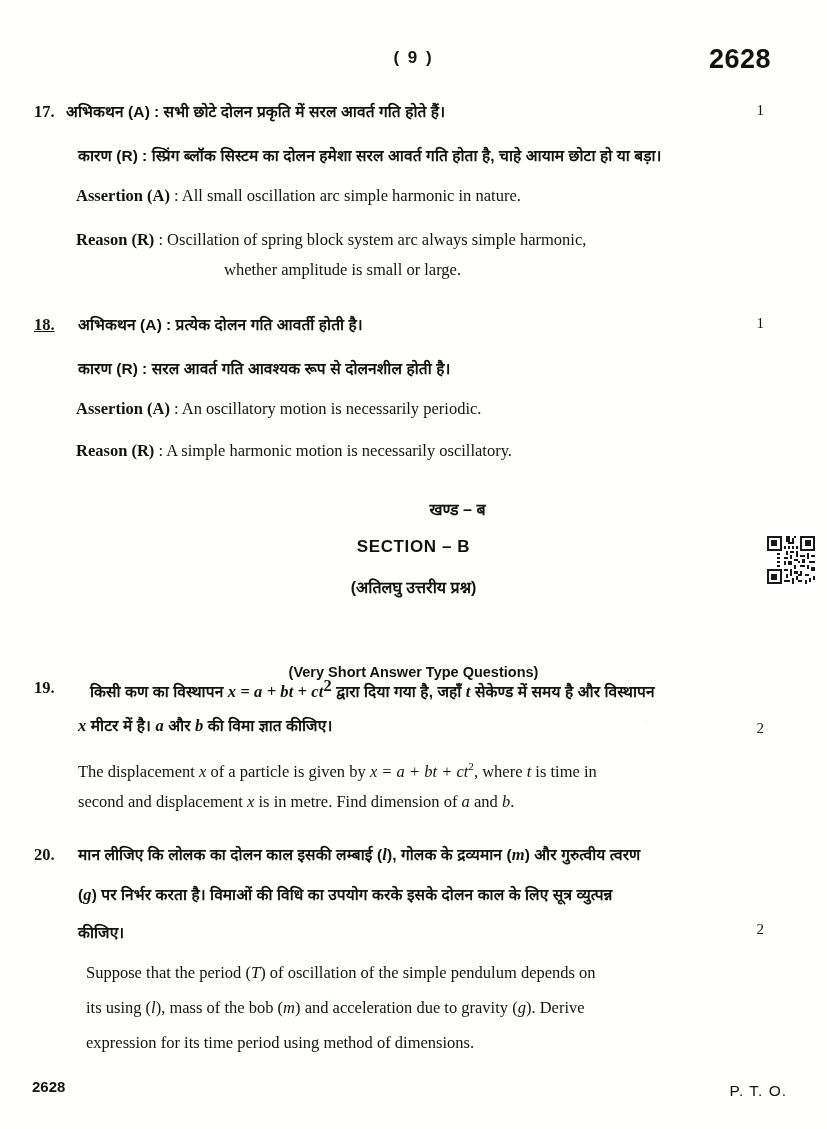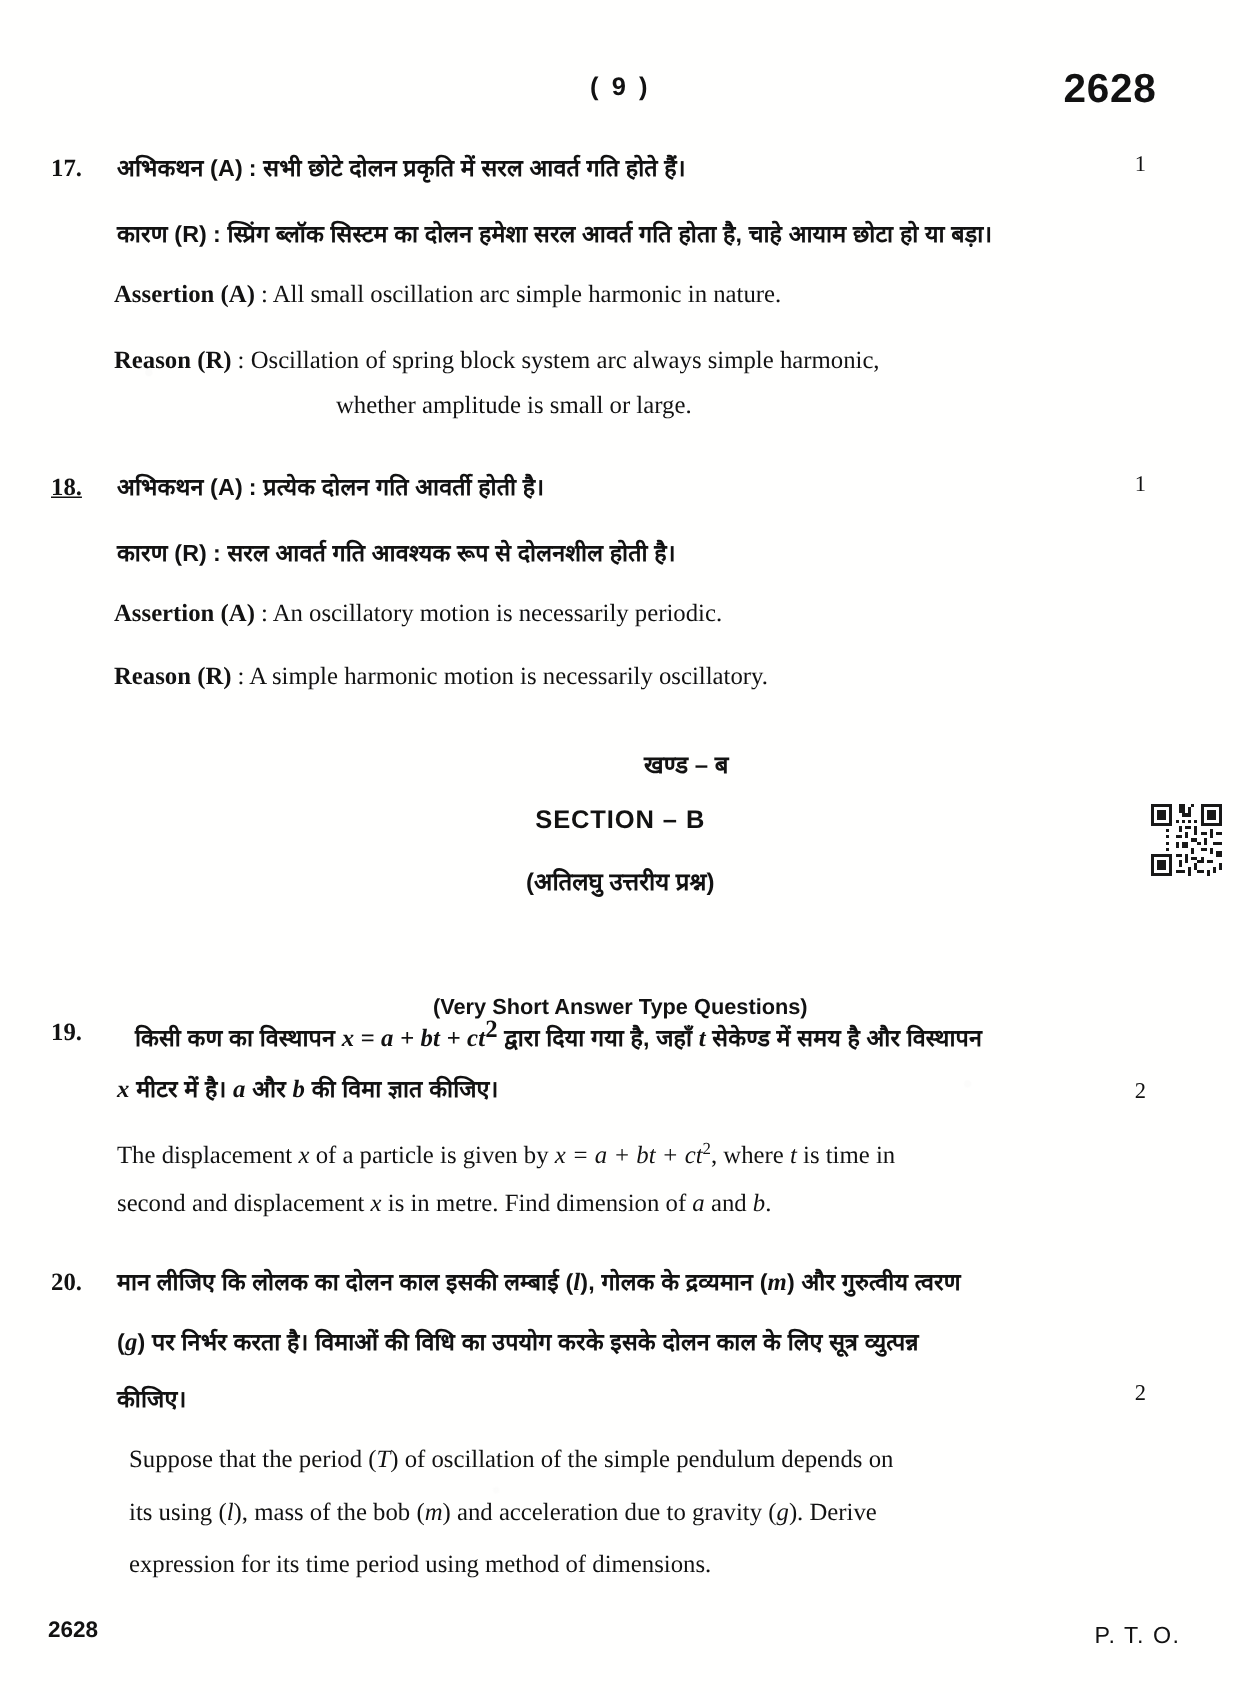--- a/index.html
+++ b/index.html
@@ -138,21 +138,21 @@
 
 <div class="page">
   <div class="paper-grain"></div>
 
   <div class="hdr-pageno">( 9 )</div>
   <div class="hdr-code">2628</div>
 
   <div class="qblock" style="top:100px;height:180px;">
     <div class="qnum" style="top:2px;">17.</div>
 
-    <div class="line" style="left:44px;top:0px;">
+    <div class="line" style="left:32px;top:0px;">
       <span class="hi hi-lbl">अभिकथन (A)</span>
       <span class="hi">: सभी छोटे दोलन प्रकृति में सरल आवर्त गति होते हैं।</span>
     </div>
 
     <div class="line" style="left:44px;top:44px;">
       <span class="hi hi-lbl">कारण (R)</span>
       <span class="hi">: स्प्रिंग ब्लॉक सिस्टम का दोलन हमेशा सरल आवर्त गति होता है, चाहे आयाम छोटा हो या बड़ा।</span>
     </div>
 
     <div class="line" style="left:42px;top:86px;">

